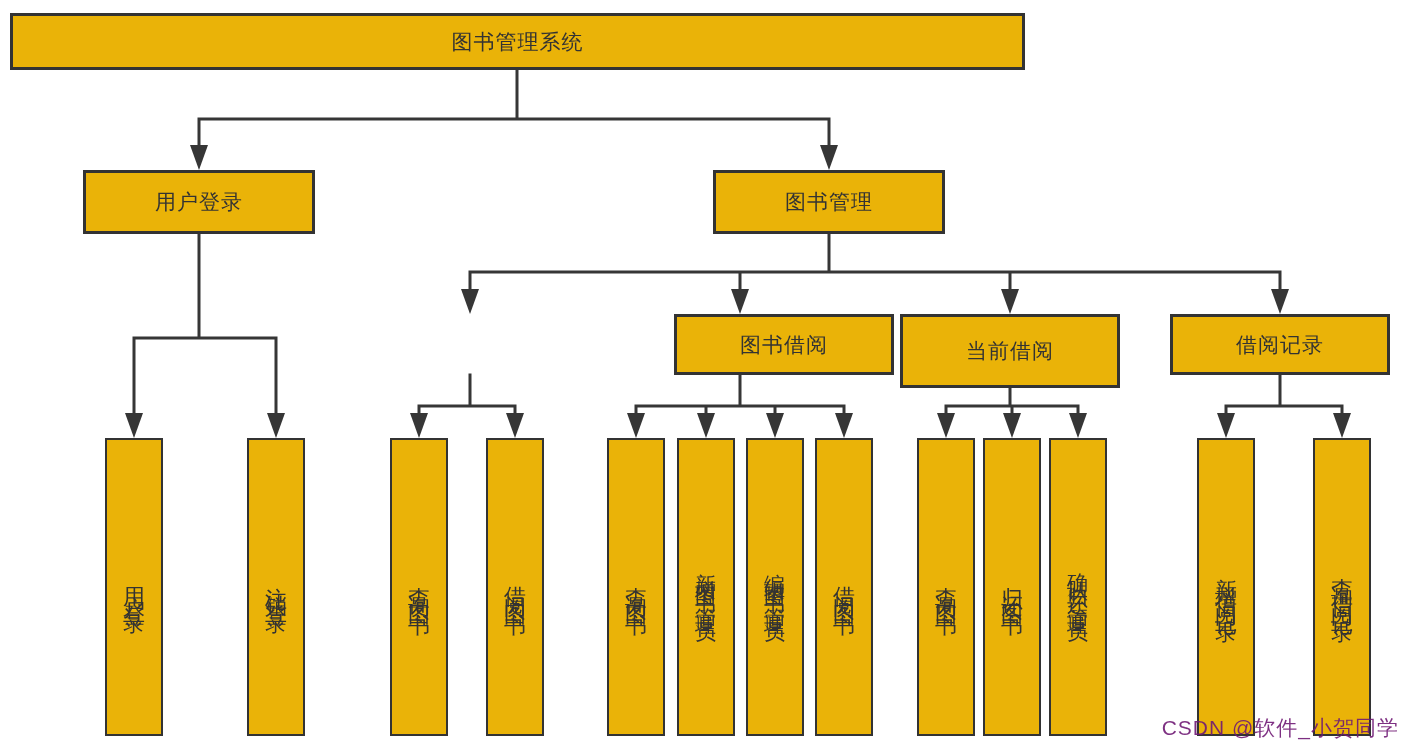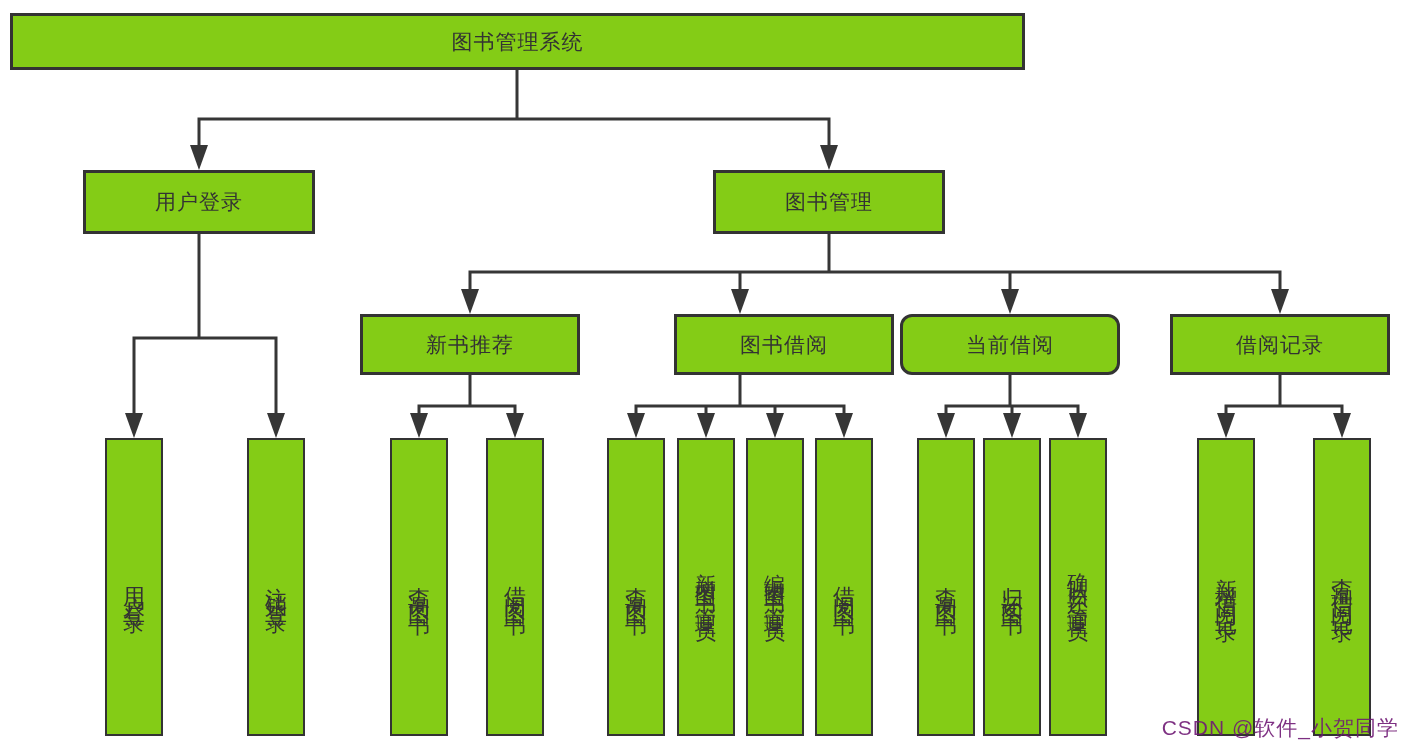--- a/index.html
+++ b/index.html
@@ -12,21 +12,21 @@
     overflow: hidden;
   }
   #connectors {
     position: absolute;
     left: 0; top: 0;
     width: 1405px; height: 747px;
   }
   .box {
     position: absolute;
     box-sizing: border-box;
-    background: #84cc16;
+    background: #eab308;
     border: 3px solid #333333;
     color: #333333;
     display: flex;
     align-items: center;
     justify-content: center;
     text-align: center;
   }
   .hbox {
     font-size: 21px;
     letter-spacing: 1px;
@@ -102,23 +102,22 @@
       <polygon points="1217,413 1235,413 1226,438"></polygon>
       <polygon points="1333,413 1351,413 1342,438"></polygon>
     </g>
   </svg>
 
   <div class="box hbox" style="left:10px; top:13px; width:1015px; height:57px;">图书管理系统</div>
 
   <div class="box hbox" style="left:83px; top:170px; width:232px; height:64px;">用户登录</div>
   <div class="box hbox" style="left:713px; top:170px; width:232px; height:64px;">图书管理</div>
 
-  <div class="box hbox" style="left:360px; top:314px; width:220px; height:61px;">新书推荐</div>
   <div class="box hbox" style="left:630px; top:314px; width:220px; height:61px;margin-left:44px;">图书借阅</div>
-  <div class="box hbox" style="left:900px; top:314px; width:220px; height:61px;border-radius:12px;">当前借阅</div>
+  <div class="box hbox" style="left:900px; top:314px; width:220px; height:74px;">当前借阅</div>
   <div class="box hbox" style="left:1170px; top:314px; width:220px; height:61px;">借阅记录</div>
 
   <div class="box vbox" style="left:105px; top:438px; width:58px; height:298px;">
     <span class="vtext">用户登录</span>
   </div>
   <div class="box vbox" style="left:247px; top:438px; width:58px; height:298px;">
     <span class="vtext">注销登录</span>
   </div>
 
   <div class="box vbox" style="left:390px; top:438px; width:58px; height:298px;">

